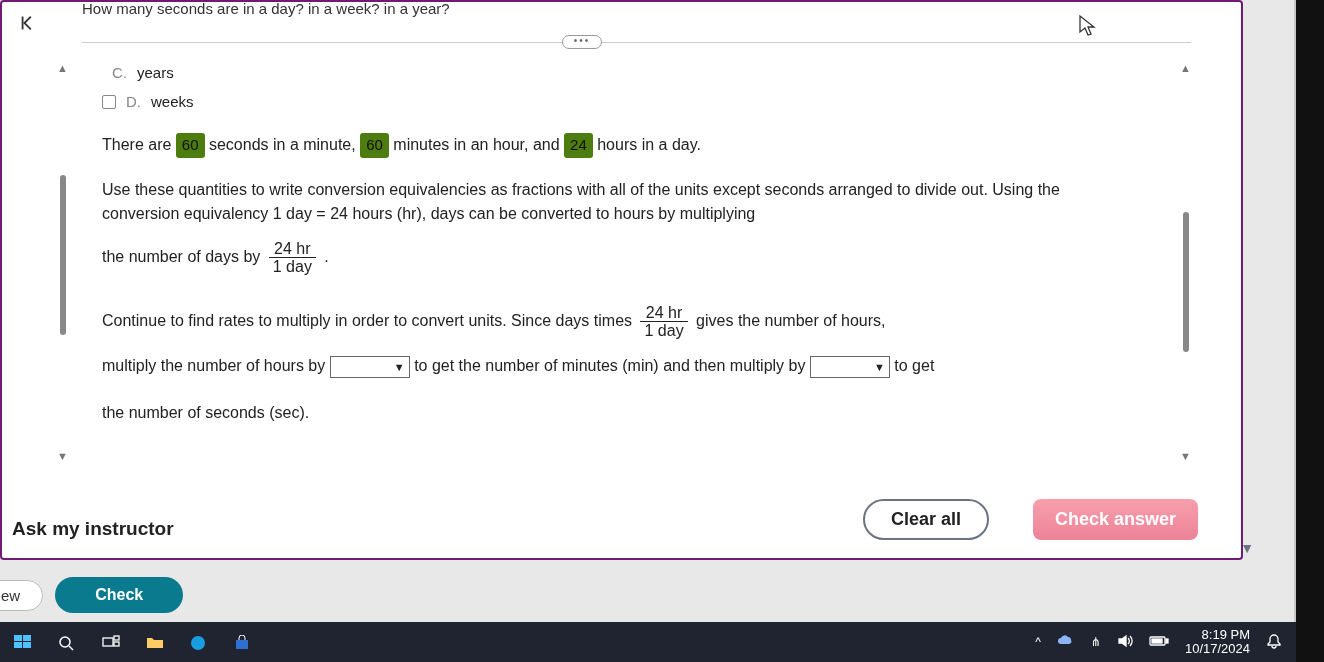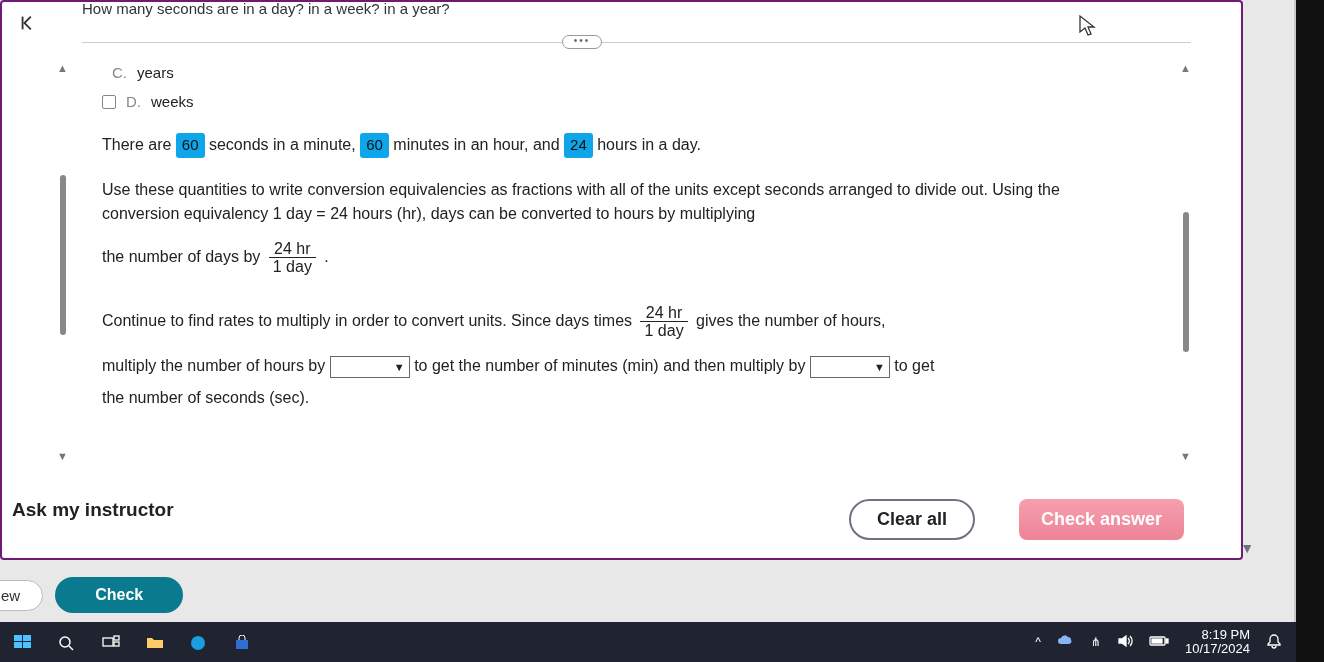--- a/index.html
+++ b/index.html
@@ -68,21 +68,21 @@
   .opt-row .cb {
     width: 14px; height: 14px; border: 1.5px solid #888; border-radius: 2px;
     display: inline-block;
   }
   .opt-letter { color: #888; font-size: 15px; }
   .opt-text { color: #222; font-size: 15px; }
   .cut-years { color:#888; font-size:15px; margin-bottom:6px; display:flex; gap:10px; align-items:center;}
   .para { margin-top: 20px; max-width: 960px; }
   .val-box {
     display: inline-block;
-    background: #0ea5e9;
+    background: #4d7c0f;
     padding: 1px 6px;
     border-radius: 3px;
     color: #111;
     font-size: 15px;
   }
   .frac {
     display: inline-block;
     vertical-align: middle;
     text-align: center;
     margin: 0 4px;
@@ -116,22 +116,22 @@
   .scroll-right {
     position:absolute; right:52px; top:60px; width:6px; height:400px;
   }
   .scroll-right .thumb {
     position:absolute; top:150px; width:6px; height:140px; background:#888; border-radius:3px;
   }
   .scroll-right .arrow-up { position:absolute; top:0; font-size:11px; color:#777; left:-3px;}
   .scroll-right .arrow-dn { position:absolute; bottom:0; font-size:11px; color:#777; left:-3px;}
   .footer-row {
     position: absolute;
-    bottom: 18px; left: 10px; right: 57px;
-    display: flex; align-items: flex-start; justify-content: space-between;
+    bottom: 18px; left: 10px; right: 43px;
+    display: flex; align-items: flex-end; justify-content: space-between;
   }
   .ask {
     font-weight: bold; font-size: 19px; color: #222;
   }
   .btns { display:flex; gap:44px; align-items:center;}
   .btn-clear {
     border: 2px solid #6b7280;
     background:#fff;
     border-radius: 22px;
     padding: 8px 26px;
@@ -277,21 +277,21 @@
         <span> gives the number of hours,</span>
       </div>
 
       <div style="margin-top:14px;">
         <span>multiply the number of hours by </span>
         <span class="dd"></span>
         <span> to get the number of minutes (min) and then multiply by </span>
         <span class="dd"></span>
         <span> to get</span>
       </div>
-      <div style="margin-top:8px;">
+      <div style="margin-top:23px;">
         <span>the number of seconds (sec).</span>
       </div>
 
     </div>
 
     <div class="footer-row">
       <div class="ask">Ask my instructor</div>
       <div class="btns">
         <button class="btn-clear">Clear all</button>
         <button class="btn-check">Check answer</button>

